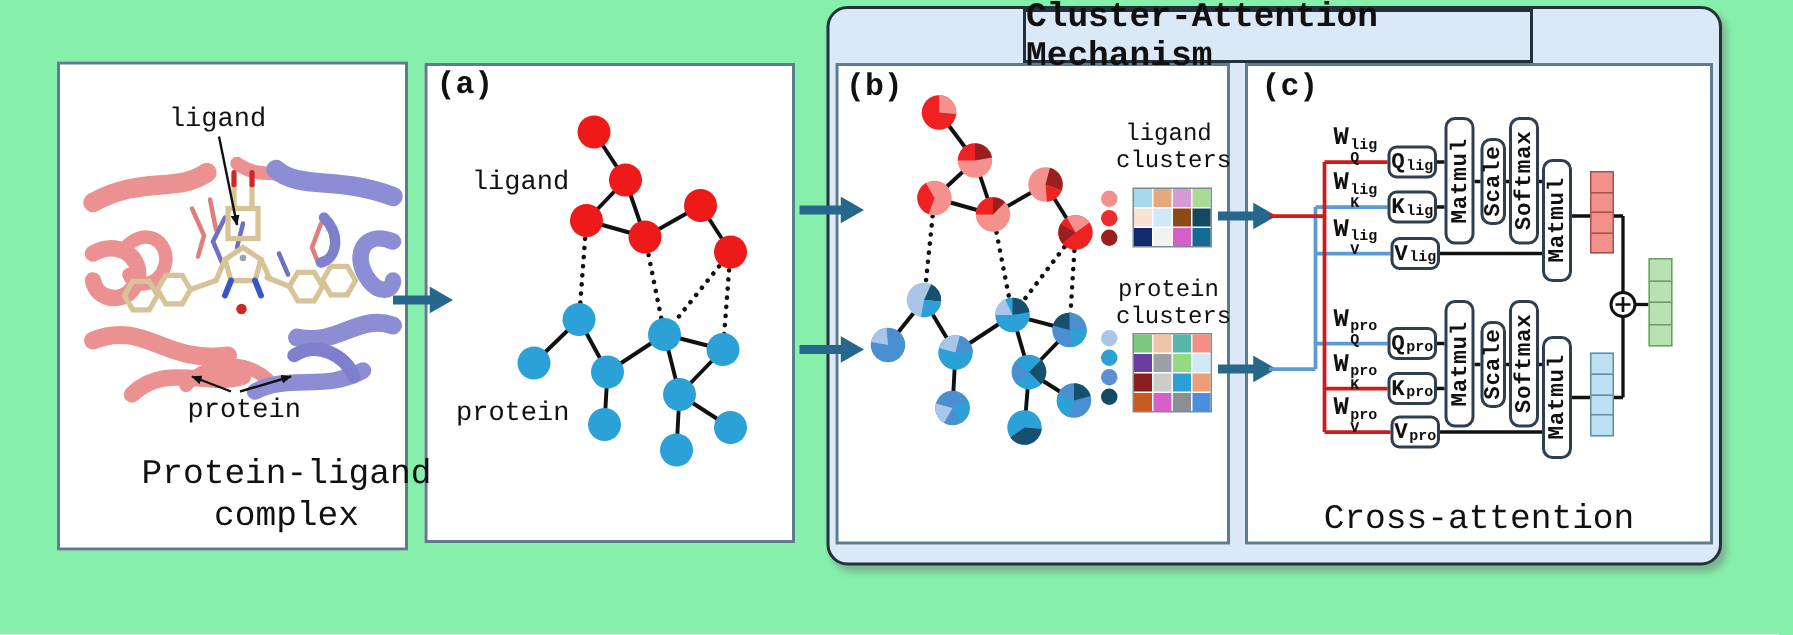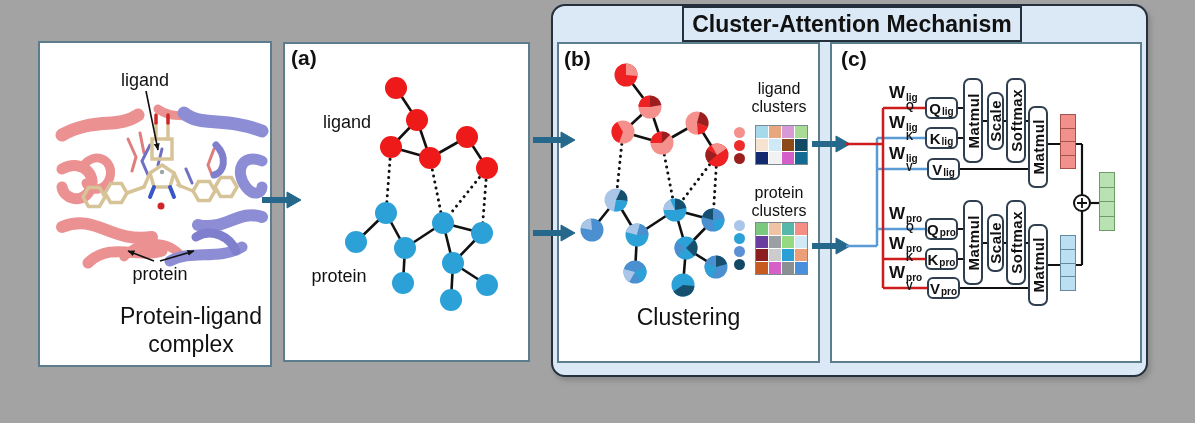--- a/index.html
+++ b/index.html
@@ -1,17 +1,17 @@
 <!DOCTYPE html>
 <html><head>
 <meta charset="utf-8">
 <style>
   html,body{margin:0;padding:0;background:#ffffff;}
-  #page{position:relative;width:1195px;height:423px;background:#a3a3a3;overflow:hidden;
-        font-family:Liberation Sans, sans-serif;color:#111;}
+  #page{position:relative;width:1195px;height:423px;background:#86efac;overflow:hidden;
+        font-family:Liberation Mono, monospace;color:#111;}
   .panel{position:absolute;background:#fff;border:2px solid #5c7d8e;box-sizing:border-box;}
   #cluster-container{position:absolute;left:551px;top:4px;width:597px;height:373px;
         background:#dbe8f6;border:2.5px solid #24303c;border-radius:14px;box-sizing:border-box;
         box-shadow:3px 4px 4px rgba(110,110,110,.45);}
   #title-box{position:absolute;left:682px;top:6px;width:340px;height:36px;border:2px solid #24303c;
         box-sizing:border-box;display:flex;align-items:center;justify-content:center;}
   .title-text{font-weight:bold;font-size:23px;}
   .letter{position:absolute;font-weight:bold;font-size:21px;}
   .caption{position:absolute;text-align:center;font-size:23px;line-height:28px;}
   .small-label{position:absolute;text-align:center;font-size:18px;}
@@ -366,21 +366,20 @@
       <div class="cell" style="background: rgb(139, 31, 31);"></div>
       <div class="cell" style="background: rgb(204, 204, 204);"></div>
       <div class="cell" style="background: rgb(42, 160, 214);"></div>
       <div class="cell" style="background: rgb(235, 158, 119);"></div>
       <div class="cell" style="background: rgb(200, 90, 31);"></div>
       <div class="cell" style="background: rgb(215, 95, 200);"></div>
       <div class="cell" style="background: rgb(138, 143, 148);"></div>
       <div class="cell" style="background: rgb(74, 143, 220);"></div>
     </div>
   <div class="caption" style="left:557px;top:303px;width:263px;">
-    <div>Clustering</div>
   </div>
 
   <div class="letter" style="left:841px;top:47px;">(c)</div>
 
   <div class="wl" style="left:889px;top:84px;">
     <span>W</span><span class="wstack">
         <span class="wsup">lig</span>
         <span class="wsub">Q</span>
       </span>
   </div>
@@ -479,14 +478,15 @@
       <div class="vcell" style="width: 16px; height: 14.75px; background: rgb(189, 223, 242); border: 1px solid rgb(100, 139, 160);"></div>
       <div class="vcell" style="width: 16px; height: 14.75px; background: rgb(189, 223, 242); border: 1px solid rgb(100, 139, 160);"></div>
     </div>
   <div class="vec" style="left:1099px;top:173px;">
       <div class="vcell" style="width: 16px; height: 15.5px; background: rgb(185, 226, 178); border: 1px solid rgb(111, 155, 104);"></div>
       <div class="vcell" style="width: 16px; height: 15.5px; background: rgb(185, 226, 178); border: 1px solid rgb(111, 155, 104);"></div>
       <div class="vcell" style="width: 16px; height: 15.5px; background: rgb(185, 226, 178); border: 1px solid rgb(111, 155, 104);"></div>
       <div class="vcell" style="width: 16px; height: 15.5px; background: rgb(185, 226, 178); border: 1px solid rgb(111, 155, 104);"></div>
     </div>
 
+  <div class="caption" style="left:830px;top:332px;width:312px;">Cross-attention</div>
 
 </div>
 
 </body></html>

